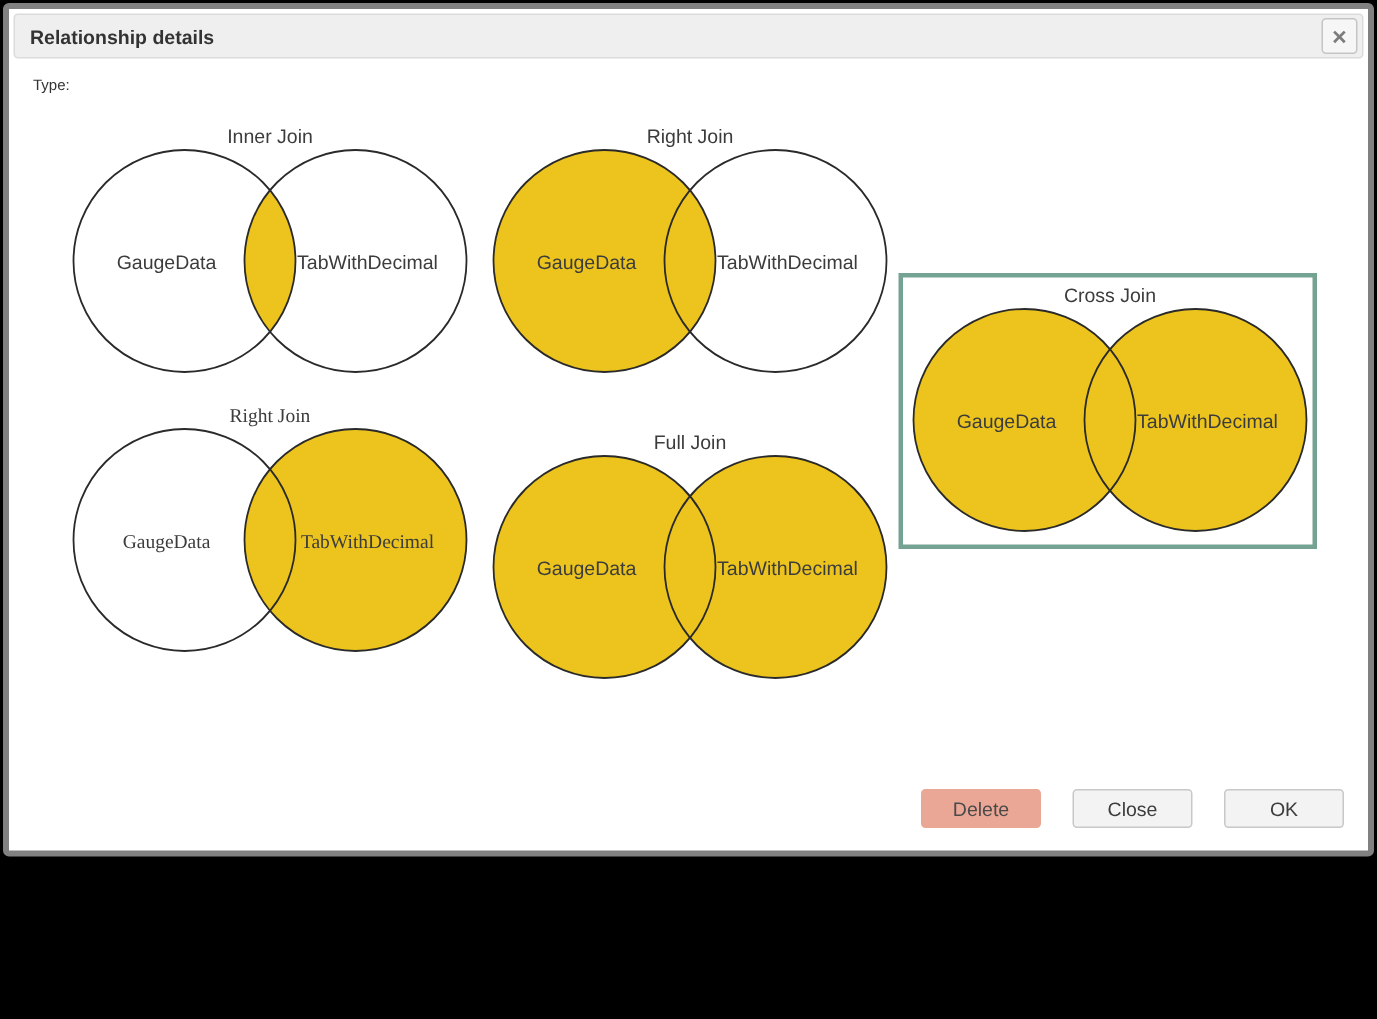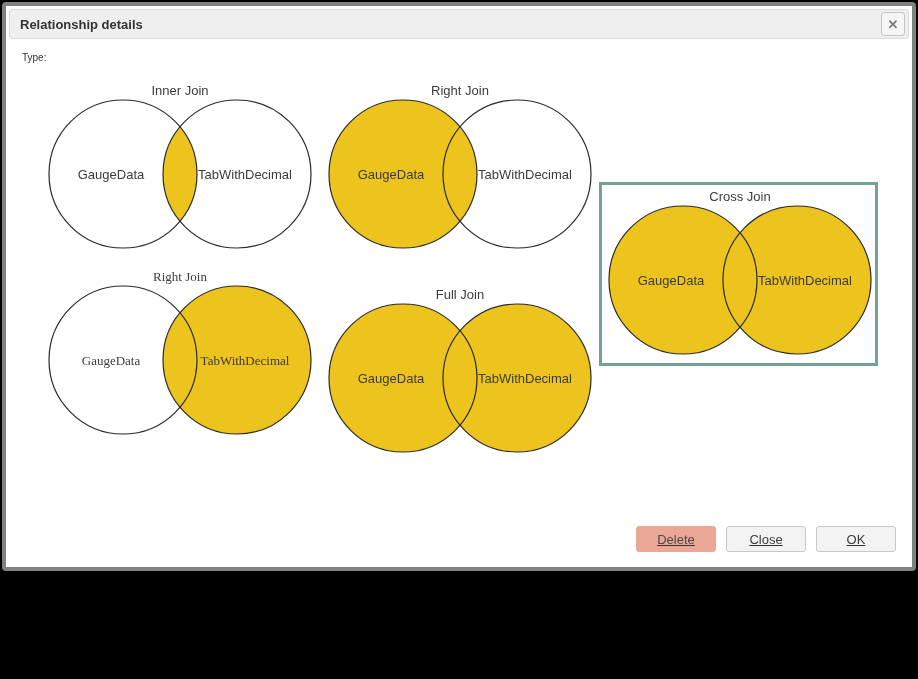--- a/index.html
+++ b/index.html
@@ -86,21 +86,21 @@
   .c1,.c2,.lens{ fill:transparent; }
   .venn-option[data-fill="left"]  .c1{ fill:var(--venn-fill); }
   .venn-option[data-fill="right"] .c2{ fill:var(--venn-fill); }
   .venn-option[data-fill="both"]  .c1,
   .venn-option[data-fill="both"]  .c2{ fill:var(--venn-fill); }
   .venn-option[data-fill="intersection"] .lens{ fill:var(--venn-fill); }
   .outline{ fill:none; stroke:var(--circle-stroke); stroke-width:1.2; }
   .venn-text{ font-size:13px; fill:#3c3c3c; text-anchor:middle; }
   .footer-buttons{
     position:absolute; right:13px; bottom:12px;
-    display:flex; gap:10px;text-decoration:underline;
+    display:flex; gap:21px;
   }
   .btn{
     width:80px; height:26px;
     font-family:"Liberation Sans", sans-serif;
     font-size:13px; color:#3c3c3c;
     background:#f3f3f3;
     border:1px solid #c8c8c8;
     border-radius:3px;
     cursor:pointer;
     display:flex; align-items:center; justify-content:center;

